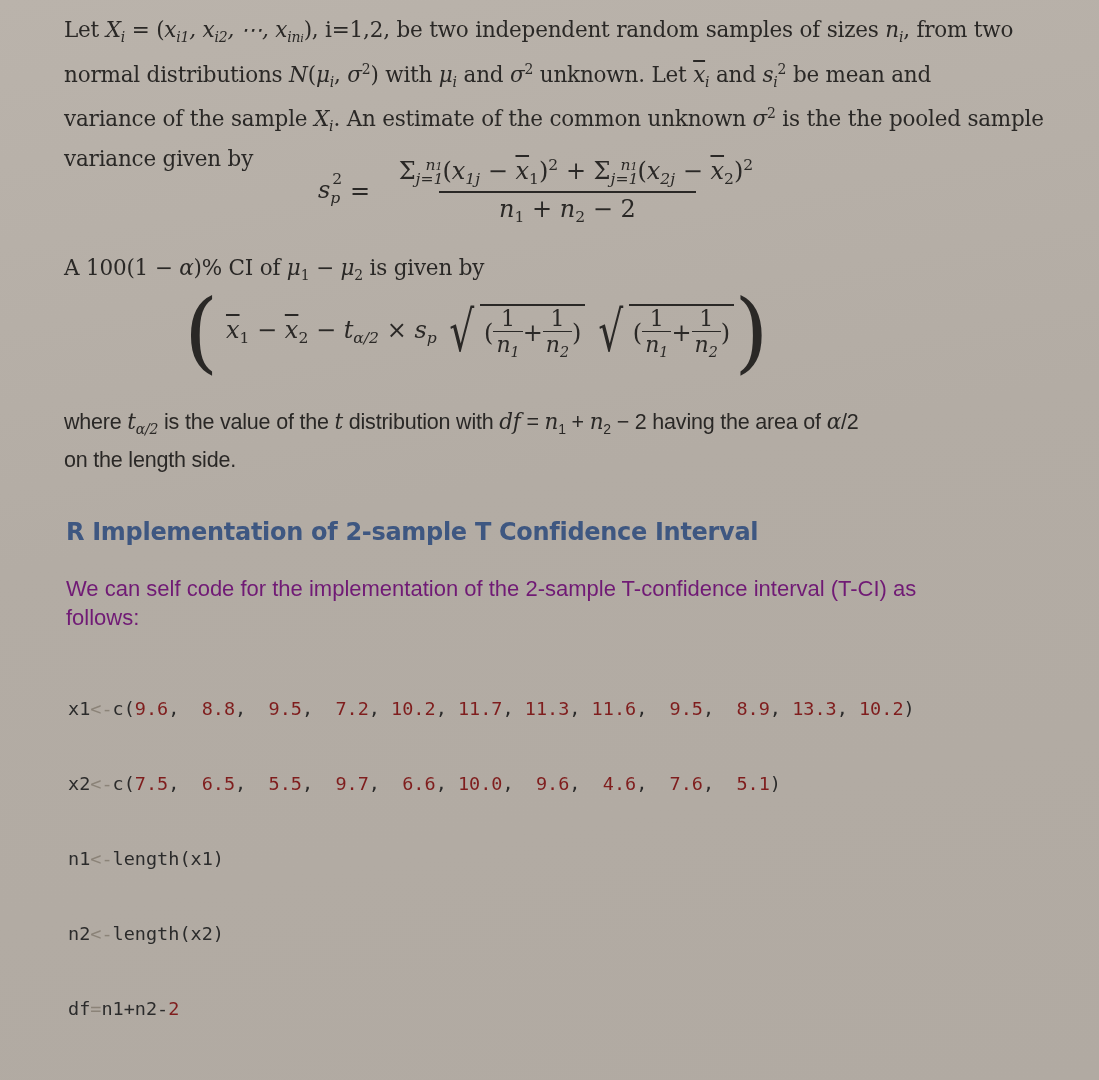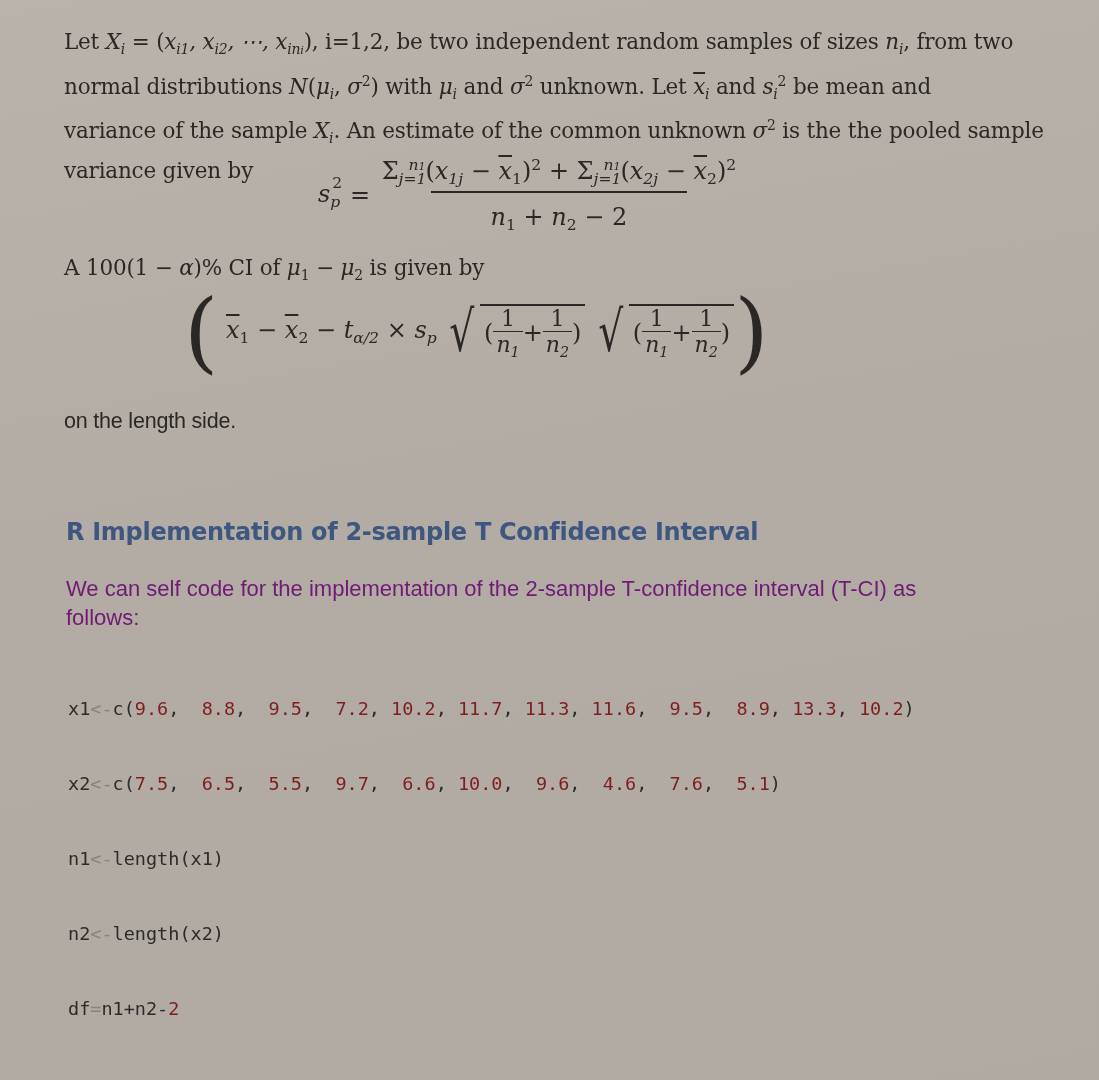--- a/index.html
+++ b/index.html
@@ -17,21 +17,21 @@
     font-family: "DejaVu Serif", serif;
     font-size: 21.5px; line-height: 31.5px; color: #2a2826;
     letter-spacing: -0.2px;
   }
   .m { font-style: italic; font-family: "DejaVu Serif", serif; }
   .sub { font-size: 0.65em; vertical-align: -0.35em; }
   .sup { font-size: 0.65em; vertical-align: 0.55em; }
   .bar { text-decoration: overline; }
   .eq { position: absolute; font-family: "DejaVu Serif", serif; font-size: 24px; color: #2a2826; text-align: center; }
   .frac { display: inline-flex; flex-direction: column; align-items: center; vertical-align: middle; }
-  .frac .num { padding: 0 4px 3px; }
+  .frac .num { padding: 0 4px 3px; margin-left: 17px; }
   .frac .den { border-top: 2px solid #2a2826; padding: 2px 4px 0; }
   .bigparen { font-size: 88px; line-height: 88px; font-weight: 200; vertical-align: middle; color: #2a2826; }
   .sqrt { display: inline-flex; align-items: stretch; vertical-align: middle; }
   .sqrt .rad { font-size: 56px; line-height: 56px; transform: scaleX(0.7); }
   .sqrt .inner { border-top: 2px solid #2a2826; padding: 0 4px; display: inline-flex; align-items: center; }
   .small-frac { display: inline-flex; flex-direction: column; align-items: center; vertical-align: middle; font-size: 22px; }
   .small-frac .den { border-top: 1.5px solid #2a2826; padding: 0 3px; }
   .heading {
     position: absolute; left: 66px; top: 518px;
     font-family: "DejaVu Sans", sans-serif; font-weight: bold;
@@ -49,33 +49,33 @@
   }
   .code .line { display: block; height: 25px; }
   .num-tok { color: #7f1d1d; }
   .op-tok { color: #8b8378; }
 </style>
 </head>
 <body>
 
 <div class="page">
 
-  <div class="para" style="top:26px;">
+  <div class="para" style="top:14px;">
     <div>Let <span class="m">X<span class="sub">i</span></span> = (<span class="m">x<span class="sub">i1</span>, x<span class="sub">i2</span>, ⋯, x<span class="sub">in<span style="font-size:0.8em">i</span></span></span>), i=1,2, be two independent random samples of sizes <span class="m">n<span class="sub">i</span></span>, from two</div>
     <div>normal distributions <span class="m">N</span>(<span class="m">μ<span class="sub">i</span></span>, <span class="m">σ</span><span class="sup">2</span>) with <span class="m">μ<span class="sub">i</span></span> and <span class="m">σ</span><span class="sup">2</span> unknown. Let <span class="m bar">x</span><span class="sub m">i</span> and <span class="m">s</span><span class="sub m">i</span><span class="sup">2</span> be mean and</div>
     <div>variance of the sample <span class="m">X<span class="sub">i</span></span>. An estimate of the common unknown <span class="m">σ</span><span class="sup">2</span> is the the pooled sample</div>
     <div>variance given by</div>
   </div>
 
   <div class="eq" style="left:318px; top:156px;">
     <span class="m" style="vertical-align:middle;">s<span class="sub">p</span></span><span class="sup" style="margin-left:-8px;vertical-align:0.9em;">2</span>
     <span style="vertical-align:middle;"> = </span>
     <span class="frac">
       <span class="num">Σ<span class="sub m">j=1</span><span class="sup m" style="margin-left:-18px;">n<span style="font-size:0.7em">1</span></span>(<span class="m">x<span class="sub">1j</span></span> − <span class="m bar">x</span><span class="sub">1</span>)<span class="sup">2</span> + Σ<span class="sub m">j=1</span><span class="sup m" style="margin-left:-18px;">n<span style="font-size:0.7em">1</span></span>(<span class="m">x<span class="sub">2j</span></span> − <span class="m bar">x</span><span class="sub">2</span>)<span class="sup">2</span></span>
-      <span class="den" style="padding:10px 60px 0;"><span class="m">n</span><span class="sub">1</span> + <span class="m">n</span><span class="sub">2</span> − 2</span>
+      <span class="den" style="padding:2px 60px 0;"><span class="m">n</span><span class="sub">1</span> + <span class="m">n</span><span class="sub">2</span> − 2</span>
     </span>
   </div>
 
   <div class="para" style="top:252px;">A 100(1 − <span class="m">α</span>)% CI of <span class="m">μ</span><span class="sub">1</span> − <span class="m">μ</span><span class="sub">2</span> is given by</div>
 
   <div class="eq" style="left:184px; top:288px; white-space:nowrap;">
     <span class="bigparen">(</span>
     <span style="vertical-align:middle;"><span class="m bar">x</span><span class="sub">1</span> − <span class="m bar">x</span><span class="sub">2</span> − <span class="m">t</span><span class="sub m">α/2</span> × <span class="m">s</span><span class="sub m">p</span></span>
     <span class="sqrt">
       <span class="rad">√</span>
@@ -93,20 +93,21 @@
             <span>1</span>
             <span class="den m">n<span class="sub">1</span></span>
           </span> + <span class="small-frac">
             <span>1</span>
             <span class="den m">n<span class="sub">2</span></span>
           </span>)</span>
     </span><span class="bigparen">)</span>
   </div>
 
   <div class="para" style="top:406px; font-family:'Liberation Sans Narrow','Liberation Sans',sans-serif;">
+    <div>where <span class="m">t</span><span class="sub m">α/2</span> is the value of the <span class="m">t</span> distribution with <span class="m">df</span> = <span class="m">n</span><span class="sub">1</span> + <span class="m">n</span><span class="sub">2</span> − 2 having the area of <span class="m">α</span>/2</div>
     <div>on the length side.</div>
   </div>
 
   <div class="heading">R Implementation of 2-sample T Confidence Interval</div>
 
   <div class="narrow" style="top:574px;">
     <div>We can self code for the implementation of the 2-sample T-confidence interval (T-CI) as</div>
     <div>follows:</div>
   </div>
 

